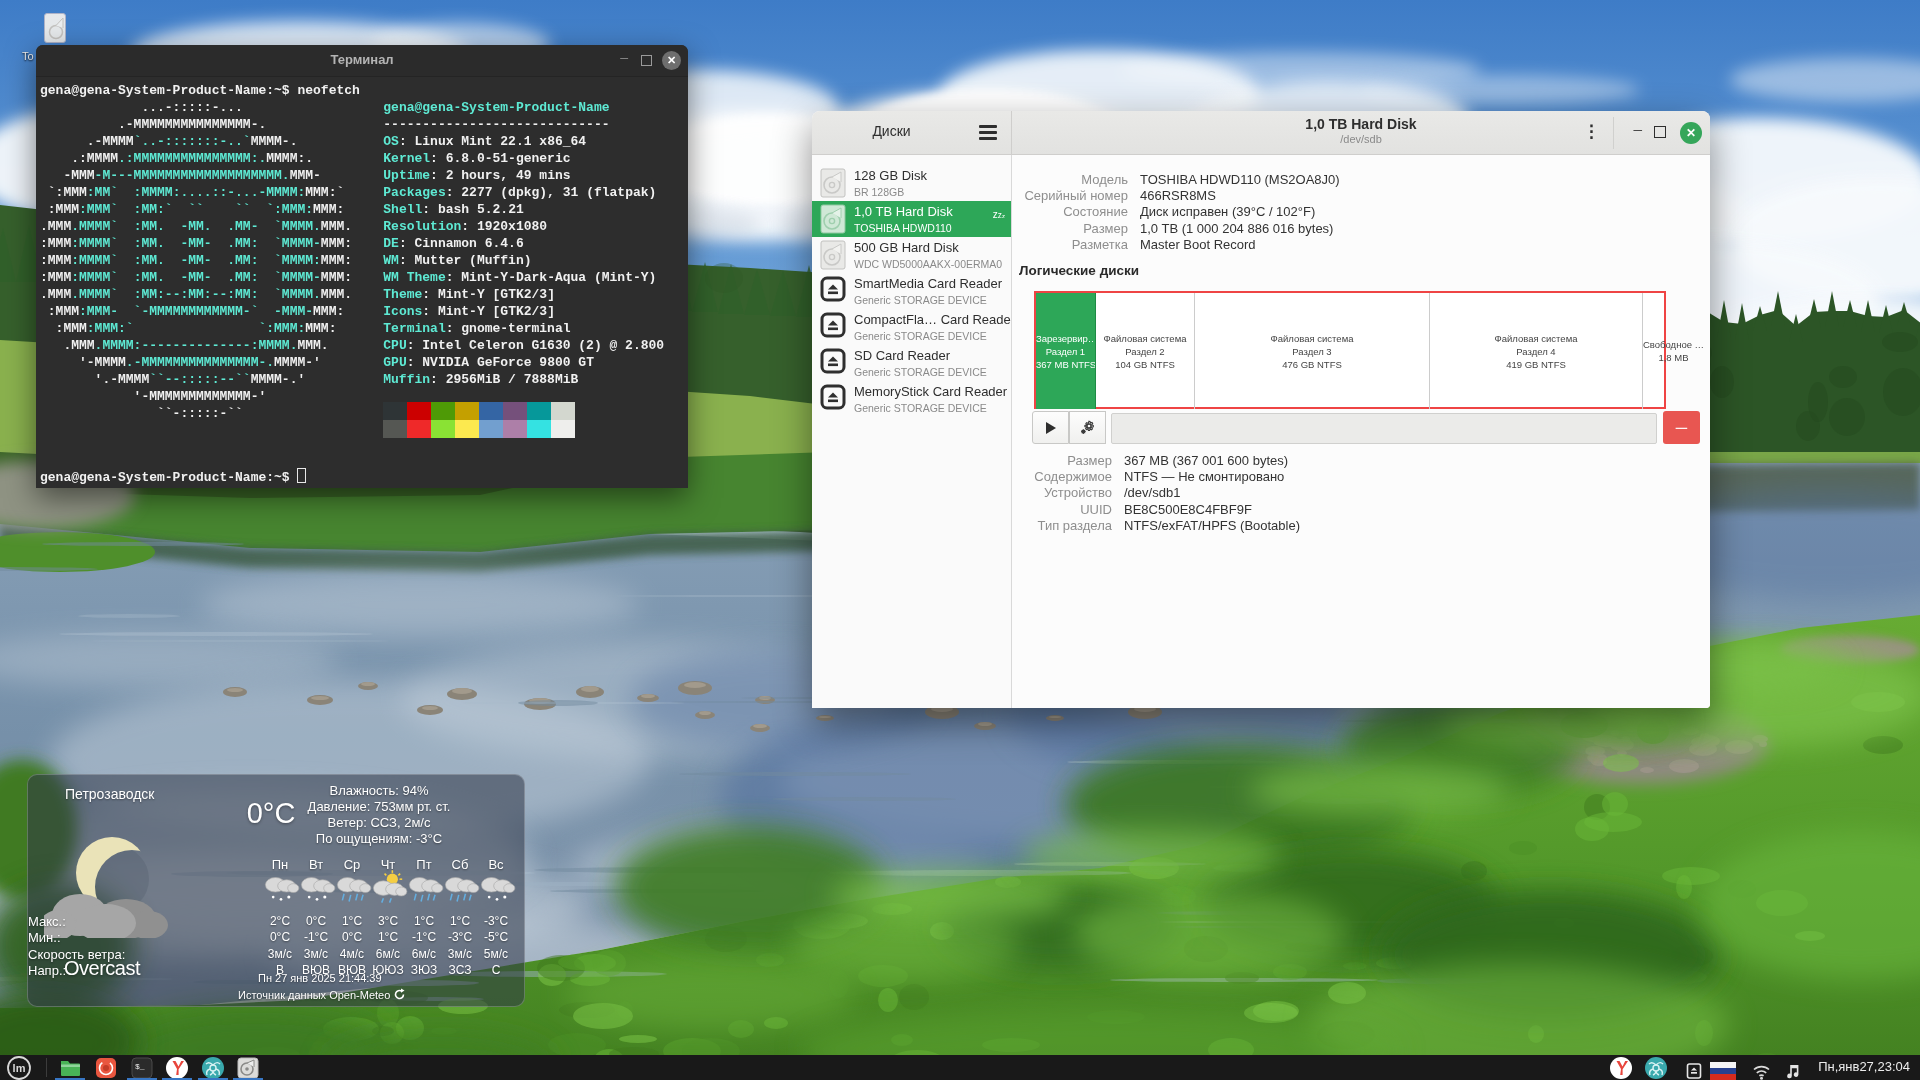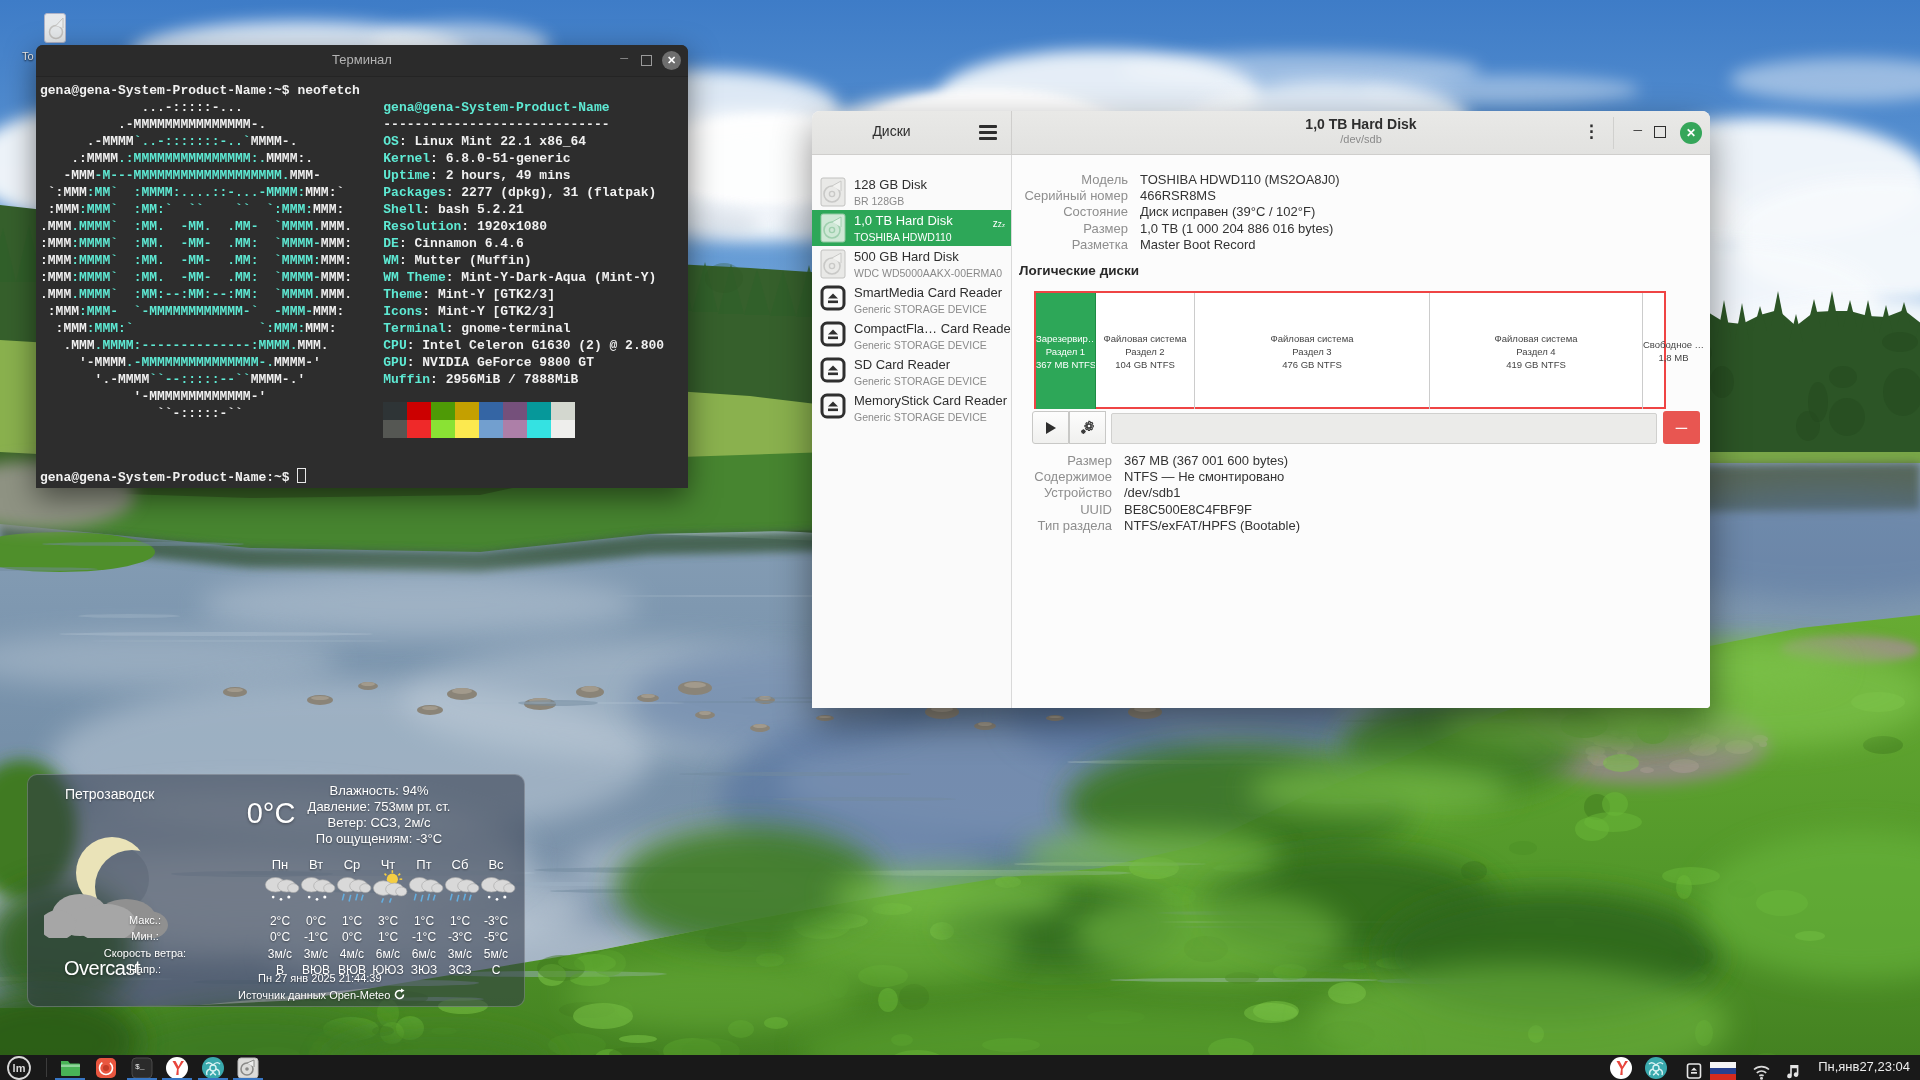--- a/index.html
+++ b/index.html
@@ -1,21 +1,21 @@
 <!DOCTYPE html>
 <html><head><meta charset="utf-8">
 <style>
 *{margin:0;padding:0;box-sizing:border-box}
 html,body{width:1920px;height:1080px;overflow:hidden;font-family:"Liberation Sans",sans-serif}
 .bg{position:absolute;left:0;top:0}
 b{font-weight:700}
 
 .term{position:absolute;left:36px;top:45px;width:652px;height:443px;background:#2d2d2d;border-radius:7px 7px 0 0;box-shadow:0 10px 30px rgba(0,0,0,.5);z-index:3}
 .term-tb{position:absolute;left:0;top:0;right:0;height:32px;background:#2b2b2b;border-bottom:1px solid #242424;border-radius:7px 7px 0 0}
-.term-title{position:absolute;left:0;right:0;top:7px;text-align:center;color:#b4b4b4;font-size:13px;font-weight:400}
+.term-title{position:absolute;left:0;right:0;top:7px;text-align:center;color:#b4b4b4;font-size:13px;font-weight:700}
 .tmin{position:absolute;right:60px;top:7px;color:#9a9a9a;font-size:11px}
 .tmax{position:absolute;right:36px;top:10px;width:11px;height:11px;border:1px solid #9a9a9a}
 .tclose{position:absolute;right:7px;top:6px;width:19px;height:19px;background:#6e6e6e;border-radius:50%;color:#fff;font-size:11px;font-weight:700;text-align:center;line-height:19px}
 .tpre{position:absolute;font:700 13px "Liberation Mono",monospace;line-height:17px;letter-spacing:0}
 .tpre .w{color:#f1f1f1} .tpre .g{color:#5eead4}
 .pal{position:absolute;width:192px;height:18px}
 .pal i{position:absolute;top:0;width:24px;height:18px}
 .cur{display:inline-block;width:9px;height:15px;border:1px solid #e8e8e8;vertical-align:-2px}
 
 .dw{position:absolute;left:812px;top:111px;width:898px;height:597px;border-radius:8px 8px 4px 4px;box-shadow:0 14px 38px rgba(0,0,0,.45);z-index:2;background:#fcfcfc}
@@ -28,21 +28,21 @@
 .dhr{position:absolute;left:200px;right:0;top:0;height:44px}
 .dtitle{position:absolute;left:0;right:0;top:5px;text-align:center}
 .dt1{font-size:14px;font-weight:700;color:#2e2e2e}
 .dt2{font-size:11px;color:#8a8a8a;margin-top:1px}
 .dots{position:absolute;right:110px;top:10px;font-size:17px;color:#2e2e2e;font-weight:700}
 .vsep{position:absolute;right:96px;top:6px;width:1px;height:32px;background:#d0d0ce}
 .wmin{position:absolute;right:68px;top:12px;color:#2e2e2e;font-size:12px}
 .wmax{position:absolute;right:44px;top:15px;width:12px;height:12px;border:1.5px solid #2e2e2e}
 .wclose{position:absolute;right:8px;top:11px;width:22px;height:22px;border-radius:50%;background:#35a65a;color:#fff;font-size:12px;font-weight:700;text-align:center;line-height:22px}
 .dbody{position:absolute;left:0;top:44px;right:0;bottom:0;background:#fcfcfc;border-radius:0 0 4px 4px}
-.dside{position:absolute;left:0;top:0;width:200px;bottom:0;background:#fafafa;border-right:1px solid #d9d9d9;padding-top:19px;overflow:hidden}
+.dside{position:absolute;left:0;top:0;width:200px;bottom:0;background:#fafafa;border-right:1px solid #d9d9d9;padding-top:10px;overflow:hidden}
 .srow{position:relative;height:36px}
 .sic{position:absolute;left:8px;top:3px}
 .stxt{position:absolute;left:42px;top:2px;line-height:15px;white-space:nowrap}
 .st1{font-size:13px;color:#2e2e2e}
 .st2{font-size:10.5px;color:#8a8a8a}
 .sel{background:#2da758}
 .sel .st1,.sel .st2{color:#fff}
 .zzz{position:absolute;right:6px;top:8px;color:#fff;font-size:10px}
 .dmain{position:absolute;left:201px;top:0;right:0;bottom:0}
 .sect1{position:absolute;left:0;top:15px;width:100%}
@@ -64,21 +64,21 @@
 .sect2 .dv{}
 
 .ww{position:absolute;left:27px;top:774px;width:498px;height:233px;background:rgba(47,54,71,.55);border:1px solid rgba(255,255,255,.22);border-radius:10px;z-index:1;color:#fff}
 .wcity{position:absolute;left:37px;top:11px;font-size:14px;font-weight:400;text-shadow:0 1px 2px rgba(0,0,0,.4)}
 .wtemp{position:absolute;left:195px;top:22px;width:96px;text-align:center;font-size:29px;text-shadow:0 1px 3px rgba(0,0,0,.4)}
 .winfo{position:absolute;left:232px;right:26px;top:8px;text-align:center;font-size:13px;line-height:16px;text-shadow:0 1px 2px rgba(0,0,0,.45)}
 .wmoon{position:absolute;left:16px;top:28px}
 .wover{position:absolute;left:36px;top:182px;font-size:20px;letter-spacing:-.5px;font-weight:400;text-shadow:0 1px 3px rgba(0,0,0,.4)}
 .wtab{position:absolute;left:0;top:82px;width:100%}
 .wr{height:16.5px;white-space:nowrap}
-.wlab{display:inline-block;width:234px;text-align:center;font-size:11px;vertical-align:top;text-shadow:0 1px 2px rgba(0,0,0,.45)}
+.wlab{display:inline-block;width:234px;text-align:left;font-size:13px;vertical-align:top;text-shadow:0 1px 2px rgba(0,0,0,.45)}
 .wc{display:inline-block;width:36px;text-align:center;font-size:12px;vertical-align:top;text-shadow:0 1px 2px rgba(0,0,0,.45)}
 .wd{font-size:13px}
 .wic svg{margin-top:-4px}
 .wdate{position:absolute;left:0;top:197px;width:100%;padding-left:230px;font-size:11px;text-shadow:0 1px 2px rgba(0,0,0,.45)}
 .wsrc{position:absolute;left:0;top:213px;width:100%;padding-left:210px;font-size:11px;text-shadow:0 1px 2px rgba(0,0,0,.45)}
 
 .bar{position:absolute;left:0;top:1055px;width:1920px;height:25px;background:#191919;z-index:5}
 .tbi{position:absolute;top:1px;width:26px;height:24px;display:inline-flex;align-items:center;justify-content:center}
 .bsep{position:absolute;left:46px;top:3px;width:1px;height:19px;background:#3c3c3c}
 .tund{position:absolute;left:-2px;right:-2px;bottom:-1px;height:3px;background:#3776c4}

